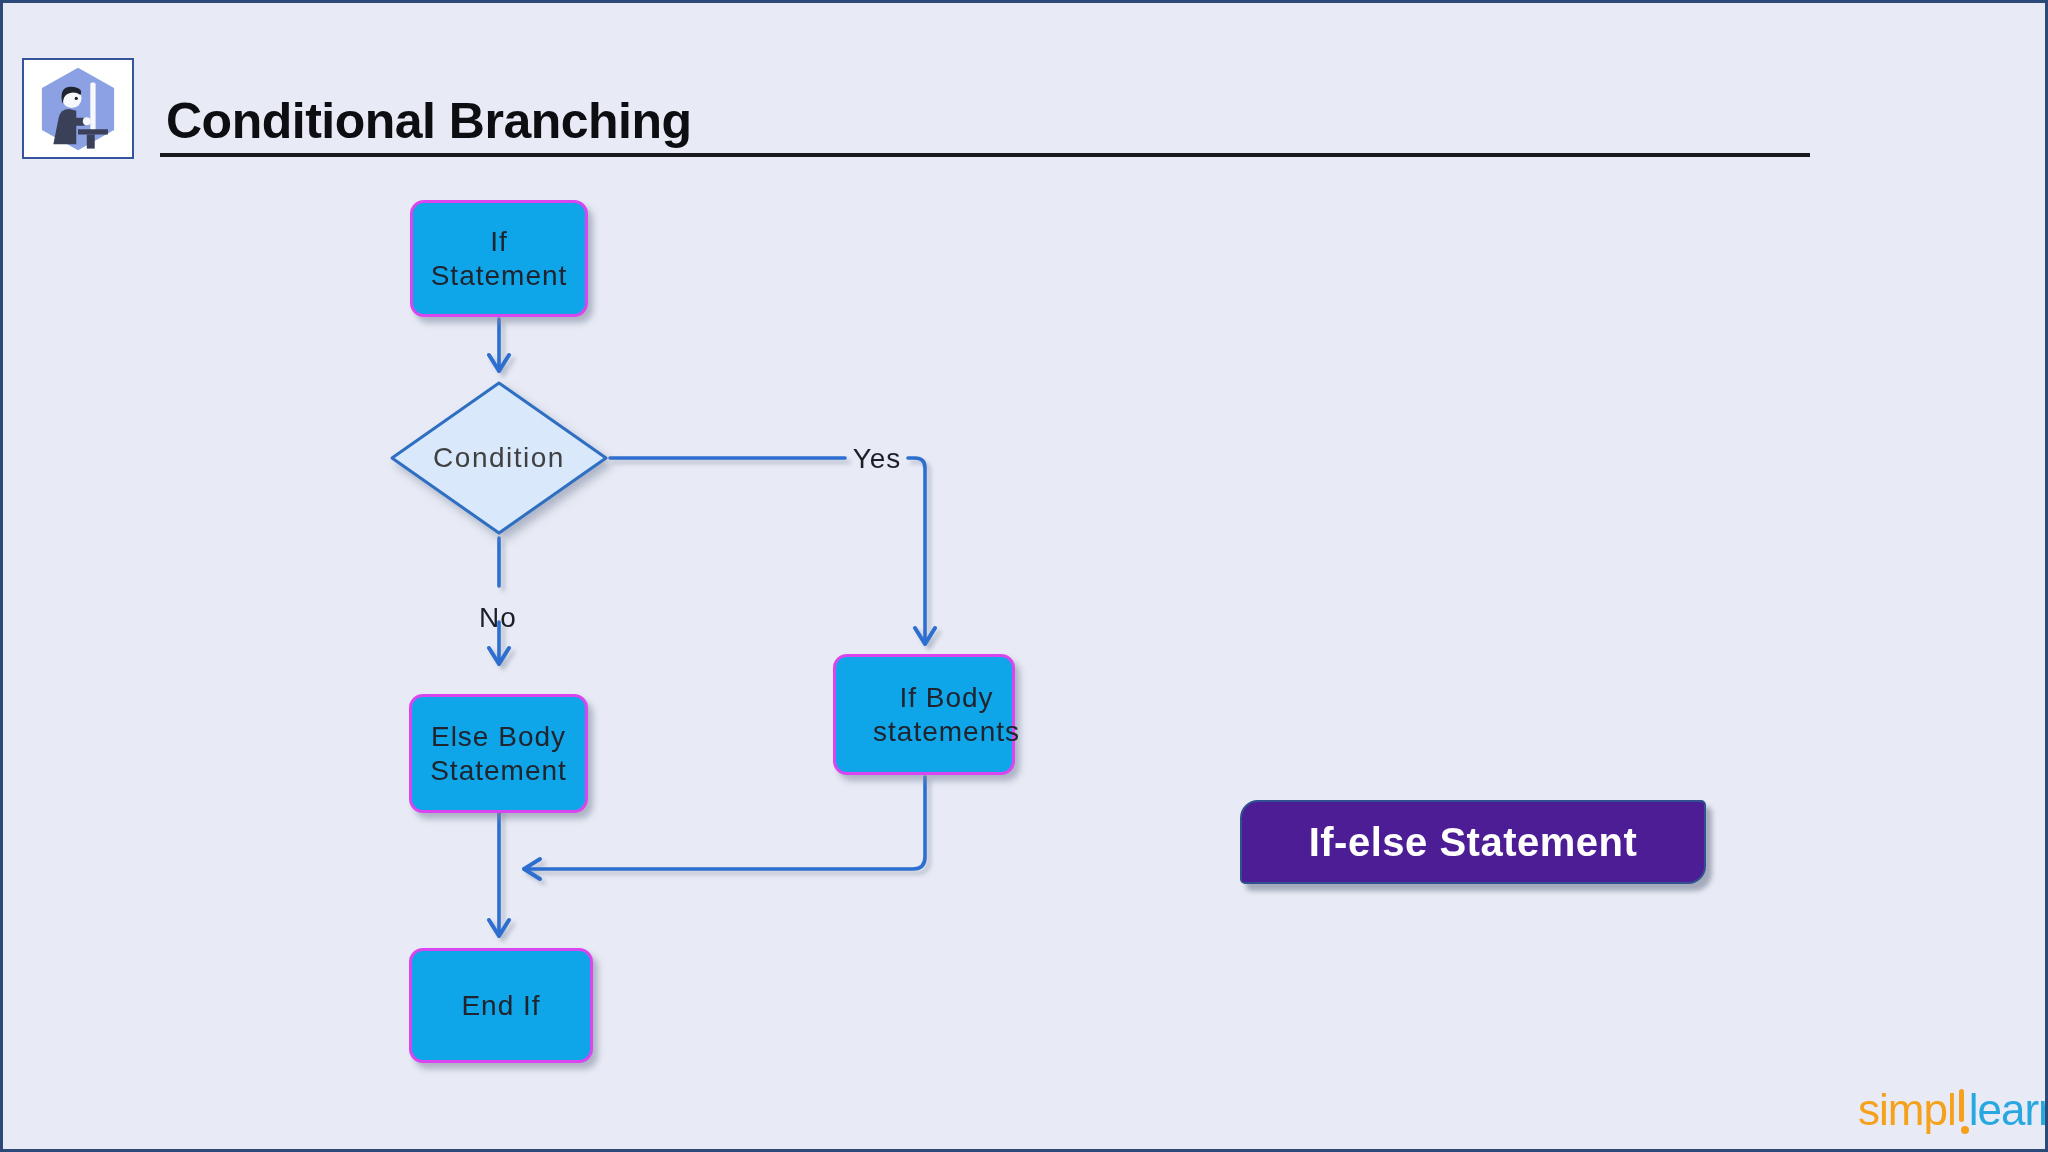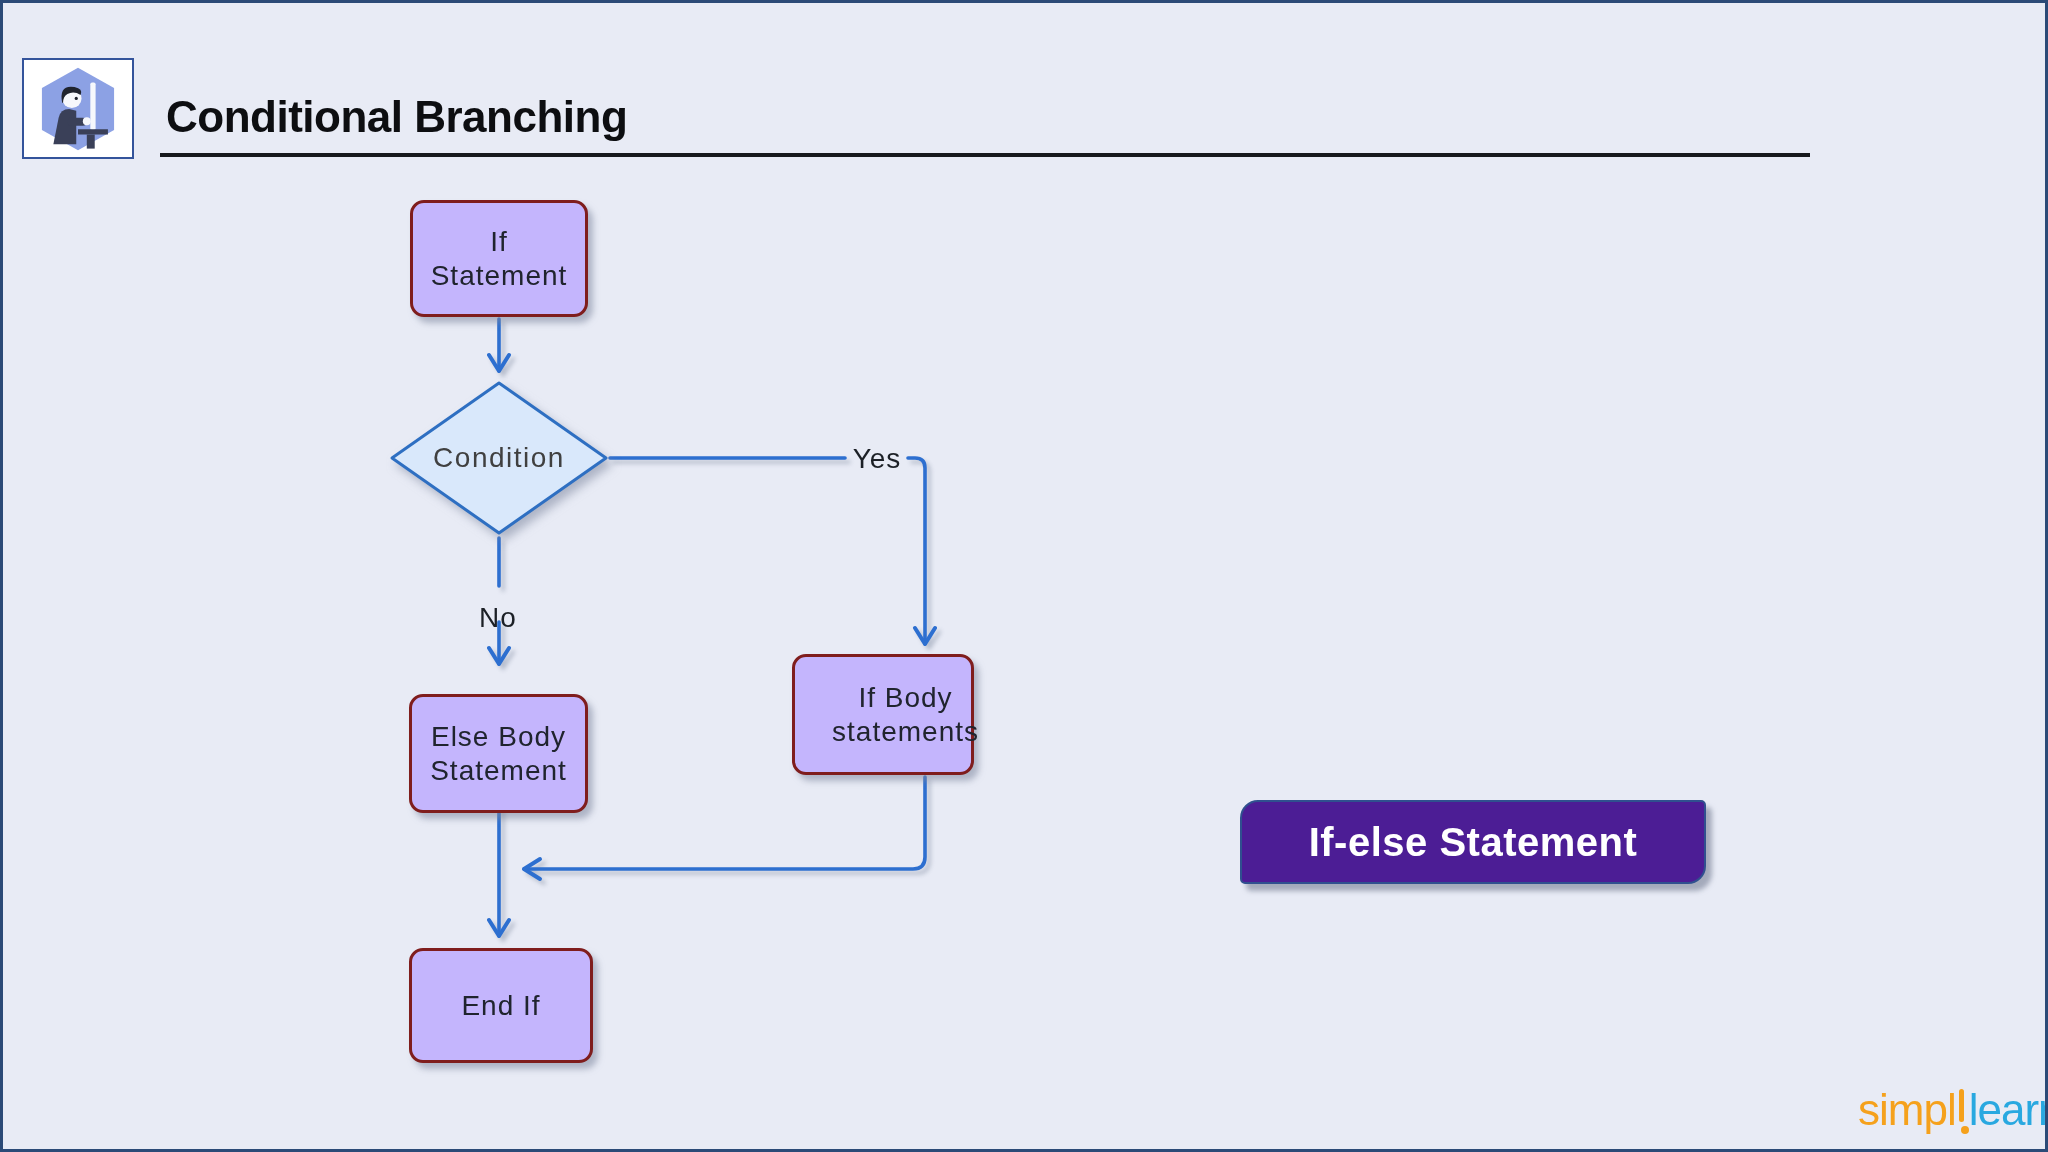--- a/index.html
+++ b/index.html
@@ -13,41 +13,41 @@
   }
   
   .logo-box{
     position:absolute;left:22px;top:58px;width:112px;height:101px;
     background:#ffffff;border:2px solid #34549b;box-sizing:border-box;
     display:flex;align-items:center;justify-content:center;
   }
   .logo-box svg{width:92px;height:88px;display:block;}
   .page-title{
     position:absolute;left:166px;top:92px;
-    font-size:44px;font-weight:bold;color:#0d0e11;letter-spacing:-0.5px;
+    font-size:50px;font-weight:bold;color:#0d0e11;letter-spacing:-0.5px;
     white-space:nowrap;margin:0;
   }
   .title-underline{
     position:absolute;left:160px;top:153px;width:1650px;height:4px;background:#17191d;
   }
   
   .connector-layer{
     position:absolute;left:0;top:0;width:2048px;height:1152px;z-index:1;
     filter:drop-shadow(4px 4px 2px rgba(125,135,158,.45));
   }
   .node{
     position:absolute;z-index:2;box-sizing:border-box;
-    background:#c4b5fd;border:3px solid #7f1d1d;border-radius:14px;
+    background:#0ea5e9;border:3px solid #d946ef;border-radius:14px;
     box-shadow:5px 6px 6px rgba(125,135,158,.55);
     display:flex;align-items:center;justify-content:center;text-align:center;
     font-size:28px;line-height:1.18;color:#20242e;letter-spacing:1px;
     white-space:pre-line;
   }
   .node-if-statement{left:410px;top:200px;width:178px;height:117px;}
-  .node-if-body{left:792px;top:654px;width:182px;height:121px;padding-left:45px;}
+  .node-if-body{left:833px;top:654px;width:182px;height:121px;padding-left:45px;}
   .node-else-body{left:409px;top:675px;width:179px;height:119px;margin-top:19px;}
   .node-end-if{left:409px;top:948px;width:184px;height:115px;}
   .diamond-wrap{
     position:absolute;left:388px;top:379px;width:222px;height:158px;z-index:2;
   }
   .diamond-wrap svg{position:absolute;inset:0;width:100%;height:100%;
     filter:drop-shadow(5px 6px 5px rgba(125,135,158,.55));}
   .diamond-label{
     position:absolute;inset:0;display:flex;align-items:center;justify-content:center;
     font-size:28px;color:#404040;letter-spacing:1.5px;

